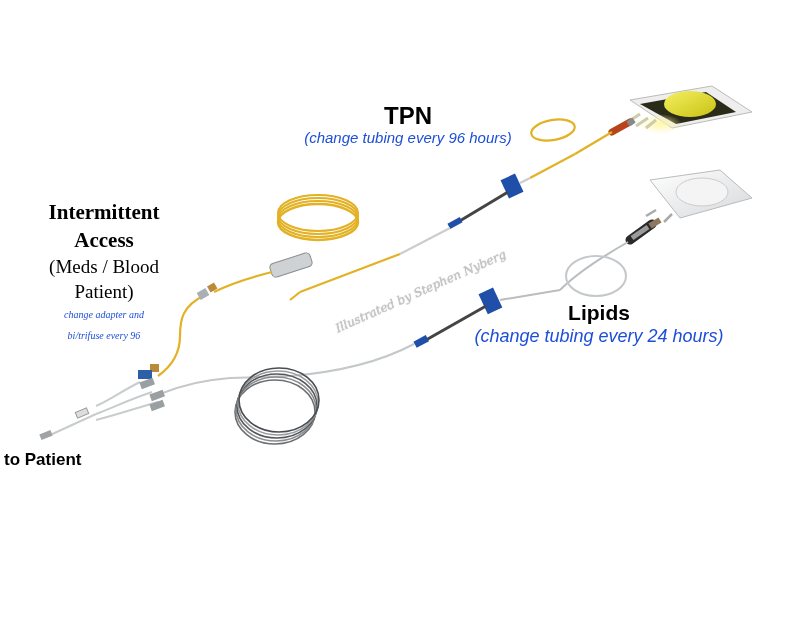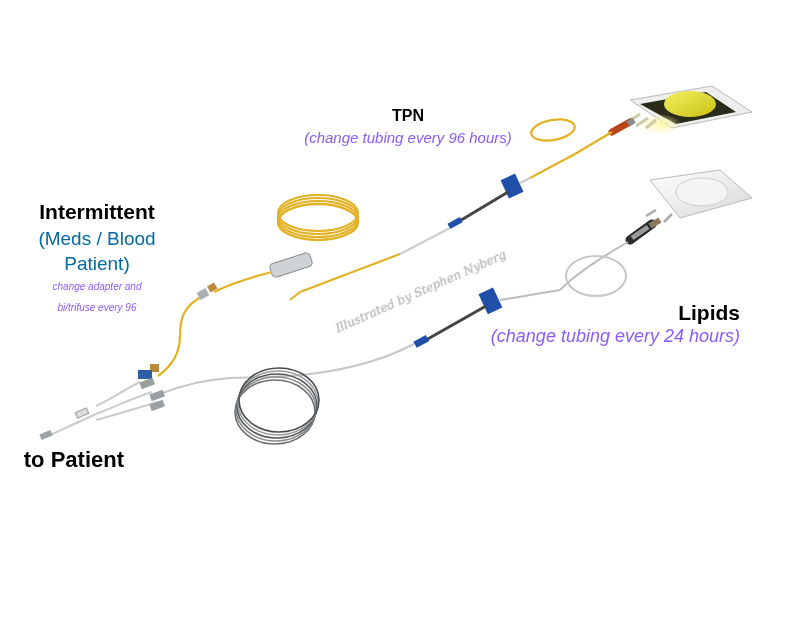--- a/index.html
+++ b/index.html
@@ -5,38 +5,38 @@
     html, body { margin: 0; padding: 0; }
     body {
       width: 800px; height: 640px; position: relative; overflow: hidden;
       background: #ffffff;
       font-family: "Liberation Sans", "DejaVu Sans", sans-serif;
     }
     .stage { position: absolute; left: 0; top: 0; width: 800px; height: 640px; }
     .art { position: absolute; left: 0; top: 0; }
     .lbl { position: absolute; text-align: center; white-space: nowrap; }
     .title { font-weight: bold; color: #000000; }
-    .sub { color: #0369a1; }
-    .note { color: #8b5cf6; font-style: italic; }
+    .sub { color: #000000; }
+    .note { color: #1d4ed8; font-style: italic; }
 
     #tpn-label { left: 290px; top: 104px; width: 236px; }
-    #tpn-label .title { font-size: 16px; line-height: 24px; }
+    #tpn-label .title { font-size: 24px; line-height: 24px; }
     #tpn-label .note { font-size: 15px; line-height: 20px; }
 
-    #ia-label { left: 2px; top: 198px; width: 190px; }
+    #ia-label { left: 9px; top: 198px; width: 190px; font-family: Liberation Serif, serif; }
     #ia-label .title { font-size: 21px; line-height: 28px; }
     #ia-label .sub { font-size: 19px; line-height: 25px; }
     #ia-label .note { font-size: 10px; line-height: 21px; }
 
-    #lipids-label { left: 478px; top: 300px; width: 262px; text-align: right; }
+    #lipids-label { left: 468px; top: 300px; width: 262px; }
     #lipids-label .title { font-size: 21px; line-height: 26px; }
     #lipids-label .note { font-size: 18px; line-height: 20px; }
 
     #patient-label { left: 4px; top: 448px; width: 120px; text-align: left; }
-    #patient-label .title { font-size: 22px; line-height: 24px; text-align: right; }
+    #patient-label .title { font-size: 17px; line-height: 24px; }
 
     #watermark {
       left: 336px; top: 322px; font-family: "DejaVu Serif", serif;
       font-style: italic; font-size: 12px; color: #c8c8c8;
       transform: rotate(-24deg); transform-origin: left center;
       text-shadow: 0 0 1px #999;
     }
   </style>
 </head>
 <body>
@@ -171,20 +171,21 @@
     </g>
   </svg>
 
   <div class="lbl" id="tpn-label">
     <div class="title">TPN</div>
     <div class="note">(change tubing every 96 hours)</div>
   </div>
 
   <div class="lbl" id="ia-label">
     <div class="title">Intermittent</div>
+    <div class="title">Access</div>
     <div class="sub">(Meds / Blood</div>
     <div class="sub">Patient)</div>
     <div class="note">change adapter and</div>
     <div class="note">bi/trifuse every 96</div>
   </div>
 
   <div class="lbl" id="lipids-label">
     <div class="title">Lipids</div>
     <div class="note">(change tubing every 24 hours)</div>
   </div>

